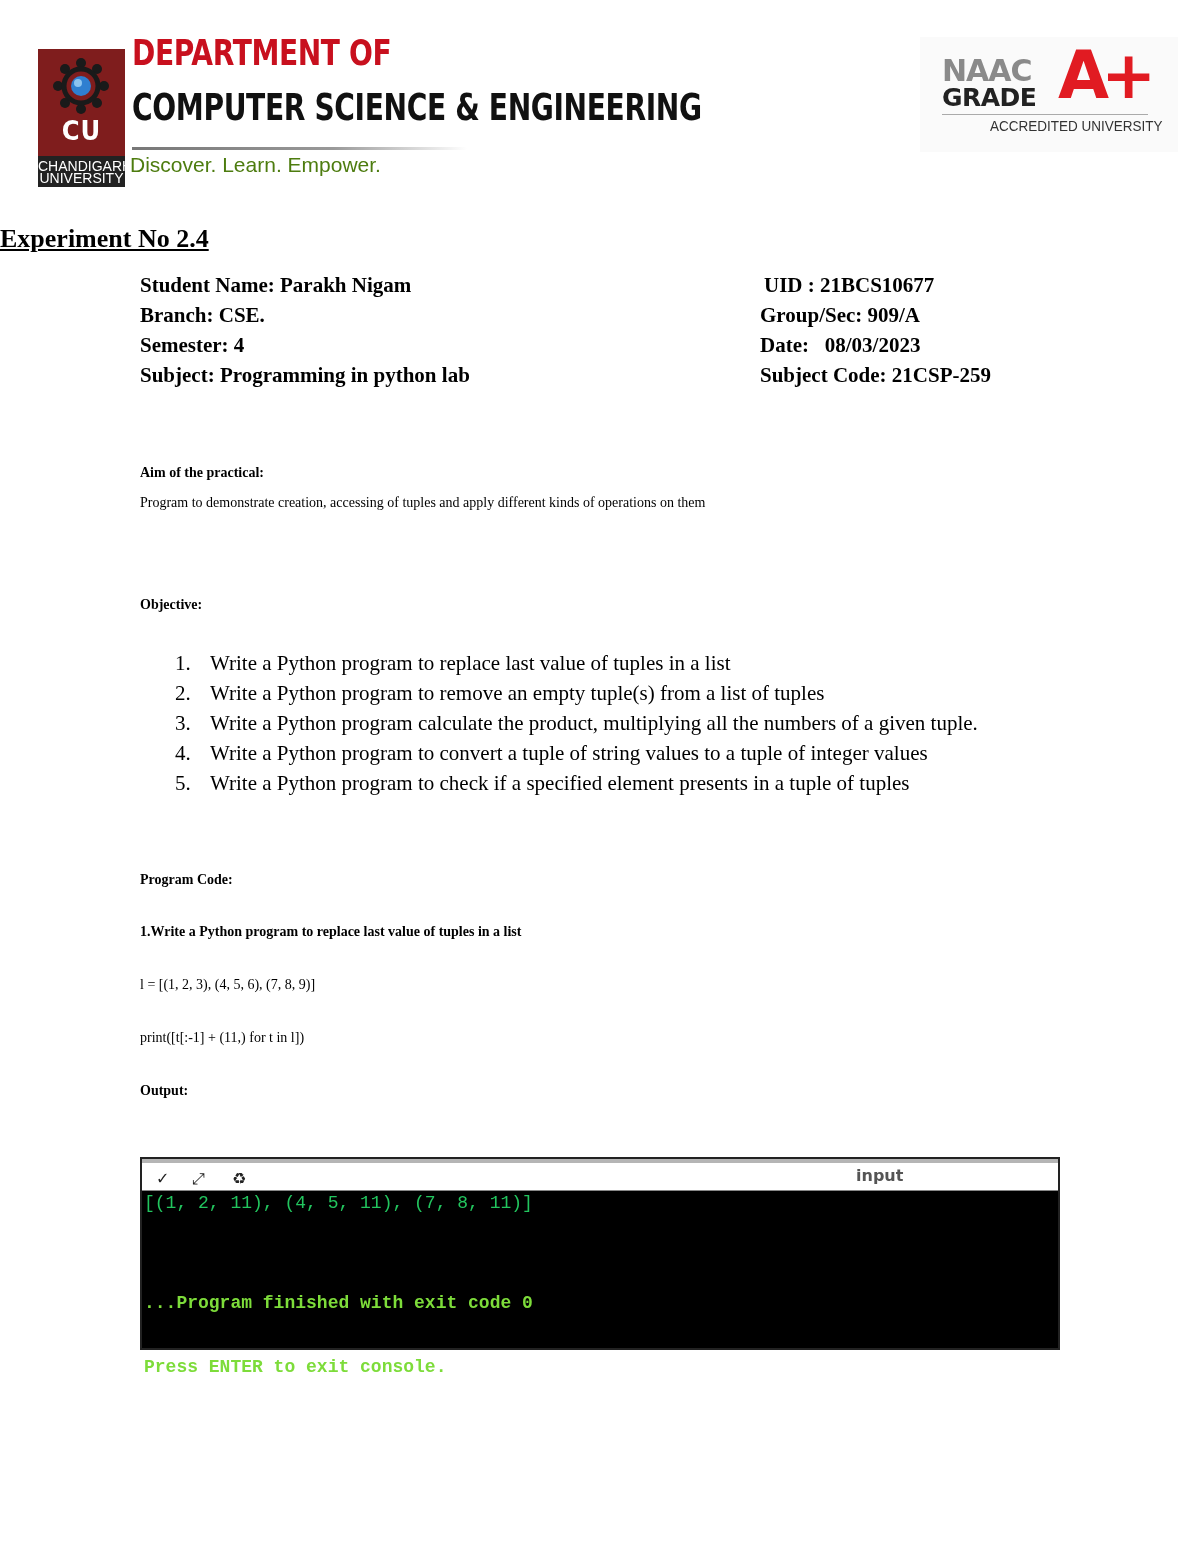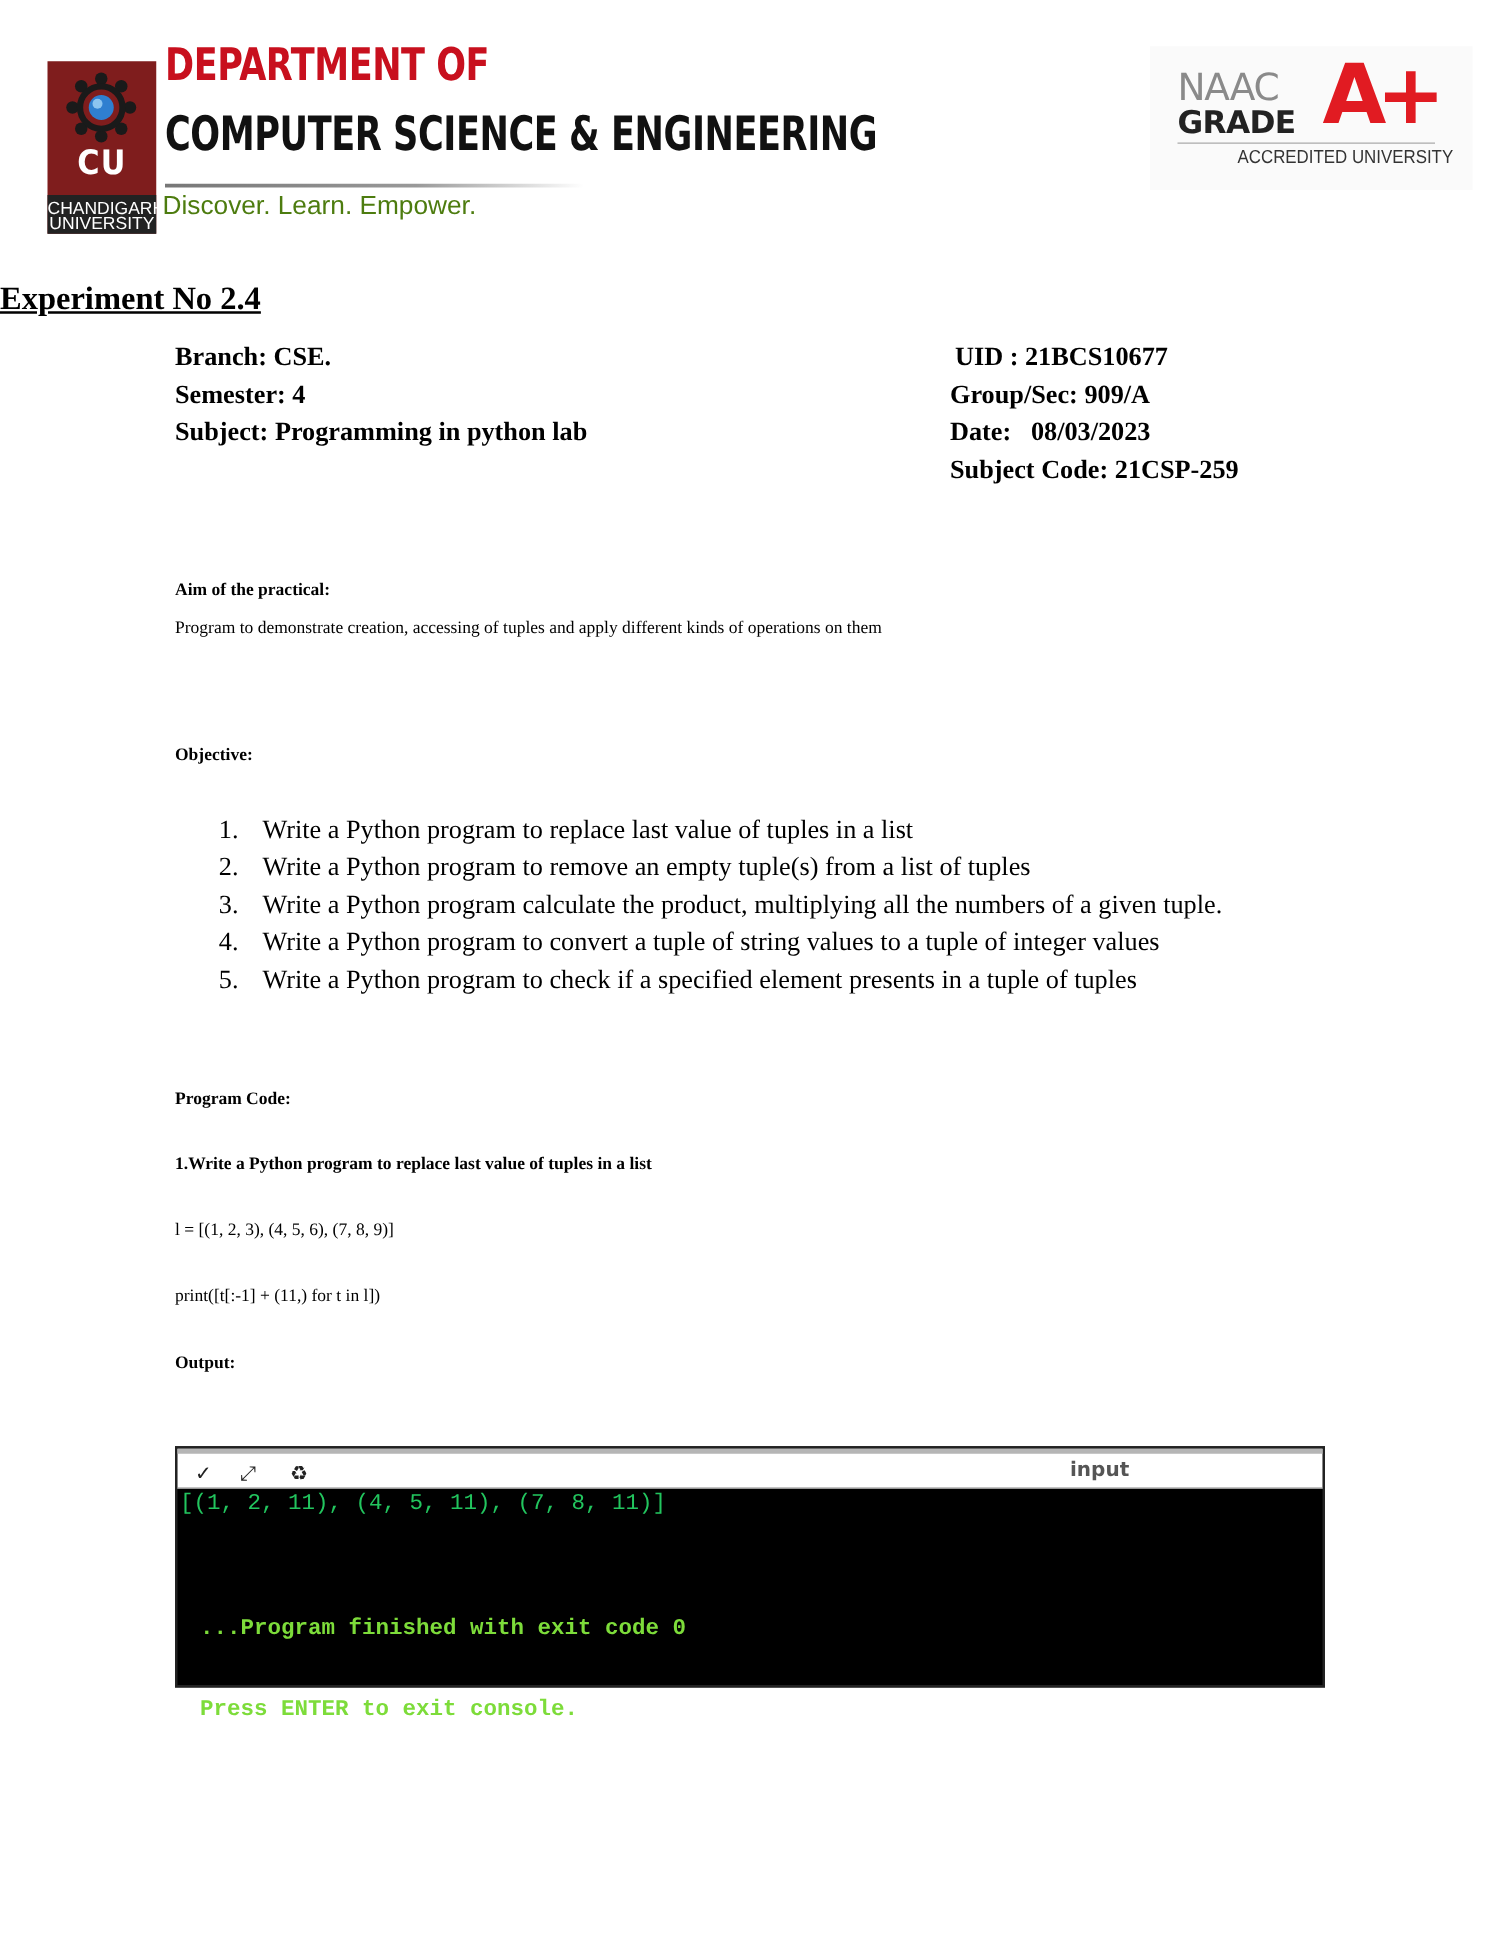--- a/index.html
+++ b/index.html
@@ -15,21 +15,21 @@
       color: #fff; font-family: "Liberation Sans", sans-serif; font-size: 14px; text-align: center; line-height: 12px; padding-top: 4px; transform-origin: left; }
     .dept-line1 { position: absolute; left: 132px; top: 32px; font-family: "DejaVu Sans", sans-serif; font-weight: bold;
       font-size: 36px; color: #c8101e; transform: scaleX(0.78); transform-origin: left top; letter-spacing: -0.5px; }
     .dept-line2 { position: absolute; left: 132px; top: 85px; font-family: "DejaVu Sans", sans-serif; font-weight: bold;
       font-size: 38px; color: #111; transform: scaleX(0.74); transform-origin: left top; letter-spacing: -0.5px; white-space: nowrap; }
     .dept-rule { position: absolute; left: 132px; top: 147px; width: 335px; height: 3px;
       background: linear-gradient(to right, #777 0%, #999 60%, rgba(200,200,200,0) 100%); }
     .tagline { position: absolute; left: 130px; top: 153px; font-family: "Liberation Sans", sans-serif; font-size: 21px; color: #4d7c0f; }
 
     .naac { position: absolute; left: 920px; top: 37px; width: 258px; height: 115px; background: #fafafa; }
-    .naac-word { position: absolute; left: 22px; top: 16px; font-family: "DejaVu Sans", sans-serif; font-weight: normal; font-size: 30px; color: #8a8a8a; letter-spacing: -1px; }
+    .naac-word { position: absolute; left: 22px; top: 16px; font-family: "DejaVu Sans", sans-serif; font-weight: bold; font-size: 30px; color: #8a8a8a; letter-spacing: -1px; }
     .grade-word { position: absolute; left: 22px; top: 46px; font-family: "DejaVu Sans", sans-serif; font-weight: bold; font-size: 25px; color: #222; letter-spacing: -0.5px; }
     .aplus { position: absolute; left: 138px; top: 6px; font-family: "DejaVu Sans", sans-serif; font-weight: bold; font-size: 66px; color: #e11b22; letter-spacing: -8px; line-height: 1; }
     .naac-rule { position: absolute; left: 22px; top: 77px; width: 206px; height: 1px; background: #aaa; }
     .accredited { position: absolute; left: 70px; top: 80px; font-family: "Liberation Sans", sans-serif; font-size: 15px; color: #333; transform: scaleX(0.9); transform-origin: left; white-space: nowrap; }
 
     
     .exp-title { position: absolute; left: 0; width: 1183px; top: 224px; text-align: left; font-weight: bold; font-size: 26px; text-decoration: underline; }
 
     
     .info { position: absolute; font-weight: bold; font-size: 21px; line-height: 30px; white-space: nowrap; }
@@ -54,21 +54,21 @@
 
     
     .console { position: absolute; left: 140px; top: 1157px; width: 920px; height: 193px; background: #000; border: 2px solid #222; }
     .console-bar { position: absolute; left: 0; top: 0; width: 100%; height: 32px; background: #fff; border-top: 4px solid #b5b5b5; border-bottom: 1px solid #888; }
     .console-icon { position: absolute; top: 6px; font-family: "DejaVu Sans", sans-serif; font-size: 16px; color: #222; }
     .ic-chevron { left: 14px; font-weight: bold; }
     .ic-expand { left: 50px; }
     .ic-clear { left: 90px; }
     .input-label { position: absolute; left: 714px; top: 3px; font-family: "DejaVu Sans", sans-serif; font-size: 16px; color: #555; font-weight: bold; }
     .console-out { position: absolute; left: 2px; top: 34px; font-family: "Liberation Mono", "DejaVu Sans Mono", monospace; font-size: 18px; line-height: 21px; color: #22c55e; white-space: pre; }
-    .console-green { position: absolute; left: 2px; top: 92px; font-family: "Liberation Mono", "DejaVu Sans Mono", monospace; font-weight: bold; font-size: 18px; line-height: 21px; color: #7ddc3a; white-space: pre; margin-left: 16px; }
+    .console-green { position: absolute; left: 2px; top: 92px; font-family: "Liberation Mono", "DejaVu Sans Mono", monospace; font-weight: bold; font-size: 18px; line-height: 21px; color: #7ddc3a; white-space: pre; }
     .cursor { display: inline-block; width: 10px; height: 19px; background: #fff; vertical-align: -3px; }
   </style>
 </head>
 <body>
 
 <div class="cu-logo">
   <svg class="cu-emblem" viewBox="0 0 58 58">
     <g fill="#1a1a1a">
       <circle cx="29" cy="6" r="5"></circle>
         <circle cx="45" cy="12" r="5"></circle>
@@ -98,20 +98,21 @@
   <div class="naac-word">NAAC</div>
   <div class="grade-word">GRADE</div>
   <div class="aplus">A+</div>
   <div class="naac-rule"></div>
   <div class="accredited">ACCREDITED UNIVERSITY</div>
 </div>
 
 <div class="exp-title">Experiment No 2.4</div>
 
 <div class="info info-left">
+  <div>Student Name: Parakh Nigam</div>
   <div>Branch: CSE.</div>
   <div>Semester: 4</div>
   <div>Subject: Programming in python lab</div>
 </div>
 <div class="info info-right">
   <div style="padding-left:4px">UID : 21BCS10677</div>
   <div>Group/Sec: 909/A</div>
   <div style="white-space:pre">Date:   08/03/2023</div>
   <div>Subject Code: 21CSP-259</div>
 </div>

